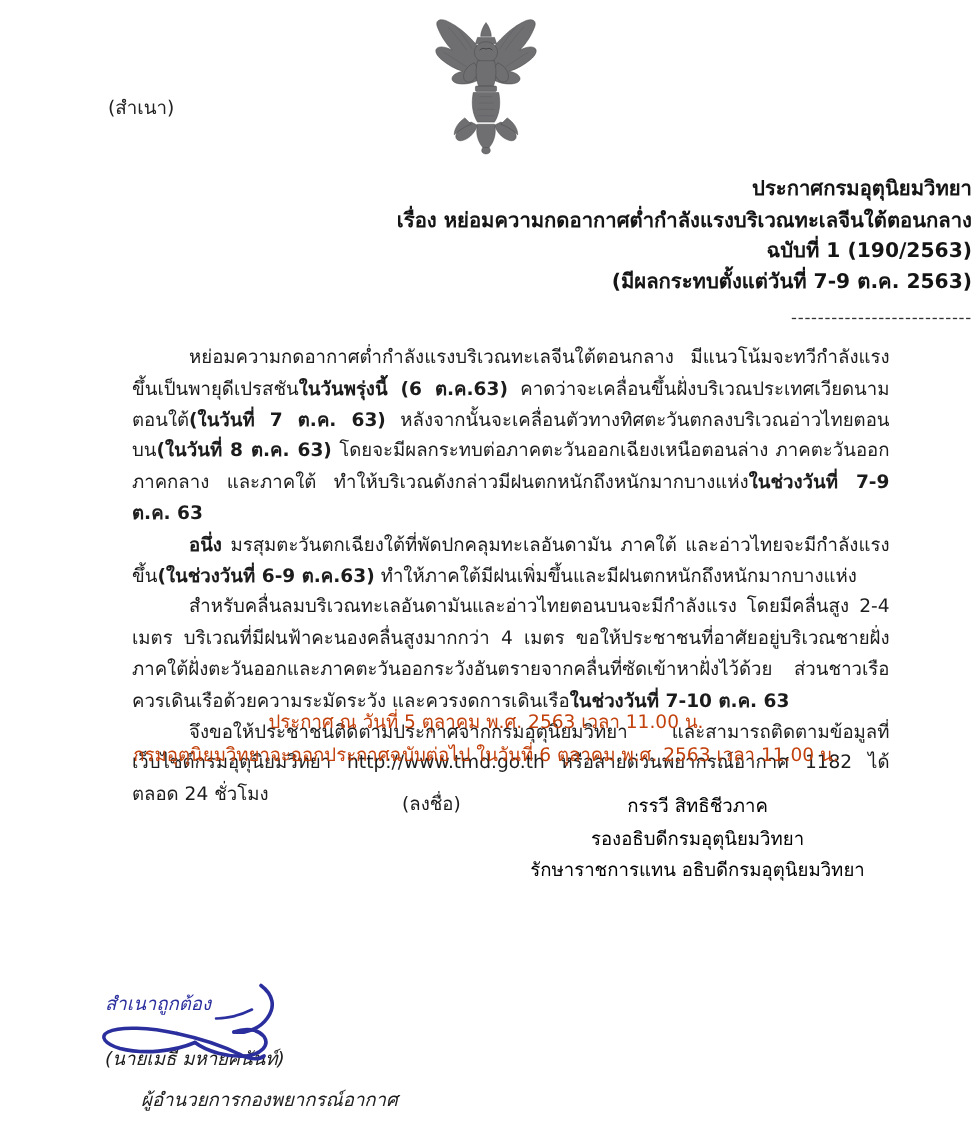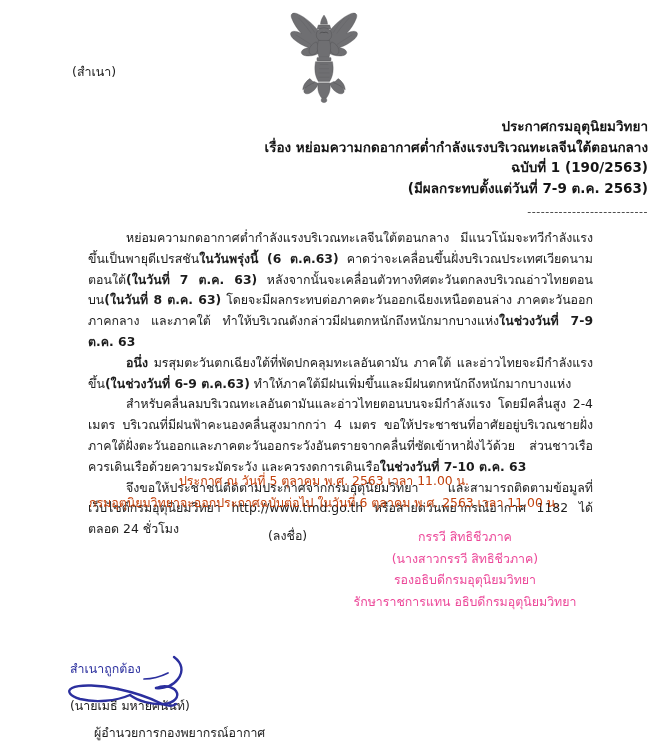--- a/index.html
+++ b/index.html
@@ -107,32 +107,33 @@
     color: #1c1c1c;
   }
   .sign-block {
     position: absolute;
     left: 300px;
     top: 526px;
     width: 330px;
     text-align: center;
     font-size: 12.4px;
     line-height: 21.5px;
-    color: #ec4899;
+    color: #000000;
   }
 
   
   .certify {
     position: absolute;
     left: 70px;
     top: 658px;
     width: 300px;
     font-size: 12.4px;
     line-height: 21px;
     color: #1c1c1c;
+    font-style: italic;
   }
   .certify .blue-text {
     color: #2b2f9e;
     position: relative;
     z-index: 2;
   }
   .sig-scribble {
     position: absolute;
     left: 56px;
     top: 655px;
@@ -216,21 +217,20 @@
   </div>
 
   <div class="notice-block">
     <div>ประกาศ  ณ วันที่ 5 ตุลาคม พ.ศ. 2563 เวลา 11.00 น.</div>
     <div>กรมอุตุนิยมวิทยาจะออกประกาศฉบับต่อไป ในวันที่ 6 ตุลาคม พ.ศ. 2563 เวลา 11.00 น.</div>
   </div>
 
   <div class="sign-label">(ลงชื่อ)</div>
   <div class="sign-block">
     <div>กรรวี สิทธิชีวภาค</div>
-    <div>(นางสาวกรรวี สิทธิชีวภาค)</div>
     <div>รองอธิบดีกรมอุตุนิยมวิทยา</div>
     <div>รักษาราชการแทน อธิบดีกรมอุตุนิยมวิทยา</div>
   </div>
 
   <div class="certify">
     <div class="blue-text">สำเนาถูกต้อง</div>
     <div class="nm">(นายเมธี  มหายศนันท์)</div>
     <div class="role">ผู้อำนวยการกองพยากรณ์อากาศ</div>
   </div>
 

